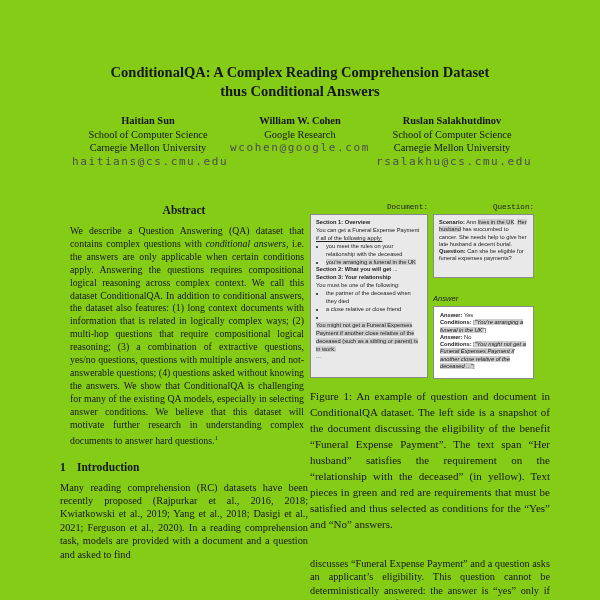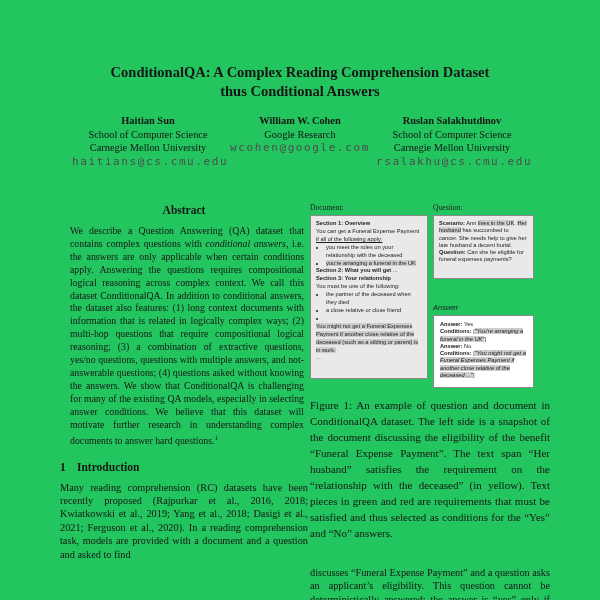--- a/index.html
+++ b/index.html
@@ -1,16 +1,16 @@
 <!DOCTYPE html>
 <html><head>
 <meta charset="utf-8">
 <style>
   html,body{margin:0;padding:0;background:#ffffff;}
-  .page{position:relative;width:600px;height:600px;overflow:hidden;background:#22c55e;
+  .page{position:relative;width:600px;height:600px;overflow:hidden;background:#84cc16;
         color:#161616;font-family:"Liberation Serif",serif;}
 
   
   .title{position:absolute;top:63px;left:0;width:600px;text-align:center;
          font-weight:bold;font-size:14.5px;line-height:19px;}
   .authors{position:absolute;top:114px;left:0;width:600px;display:flex;justify-content:center;}
   .author{width:152px;text-align:center;font-size:10.4px;line-height:13.6px;}
   .author-name{font-weight:bold;}
   .author-email{font-family:"DejaVu Sans Mono",monospace;font-size:11px;letter-spacing:1.6px;
                 color:#4d4d4d;white-space:nowrap;}
@@ -25,28 +25,28 @@
   sup.fnmark{font-size:7px;}
 
   .intro-heading{font-weight:bold;font-size:11.5px;margin:13px 0 8px 0;}
   .intro-num{display:inline-block;width:17px;}
   .para{font-size:10.3px;line-height:13.4px;text-align:justify;margin:0;}
 
   
   .fig-row{display:flex;}
   .fig-doc-col{width:118px;margin-right:5px;}
   .fig-q-col{width:101px;}
-  .fig-label{font-family:Liberation Serif, serif;font-size:7.6px;margin:7px 0 3px 0;color:#222;}
+  .fig-label{font-family:Liberation Mono, monospace;font-size:7.6px;margin:7px 0 3px 0;color:#222;text-align:right;}
   .fig-box{box-sizing:border-box;background:#e9e9e9;border:1px solid #8a8a8a;padding:4px 5px;
            font-family:"Liberation Sans",sans-serif;font-size:5.7px;line-height:7.9px;
            color:#1c1c1c;overflow:hidden;}
   .doc-box{height:164px;}
   .q-box{height:64px;line-height:7.3px;}
   .ans-label{font-family:"Liberation Sans",sans-serif;font-style:italic;font-size:7.6px;
-             margin:24px 0 3px 0;color:#222;}
+             margin:16px 0 3px 0;color:#222;}
   .ans-box{box-sizing:border-box;background:#ffffff;border:1px solid #8a8a8a;padding:5px 6px;
            height:73px;font-family:"Liberation Sans",sans-serif;font-size:5.7px;line-height:7.3px;
            overflow:hidden;}
   .fig-box p,.ans-box p{margin:0;}
   .b{font-weight:bold;}
   .hl{background:#cdcdcd;}
   .link{text-decoration:underline;}
   .mt2{margin-top:7px;}
   ul.fig-list{margin:0;padding-left:10px;list-style:disc;}
   ul.fig-list li{margin:0;padding:0;}

